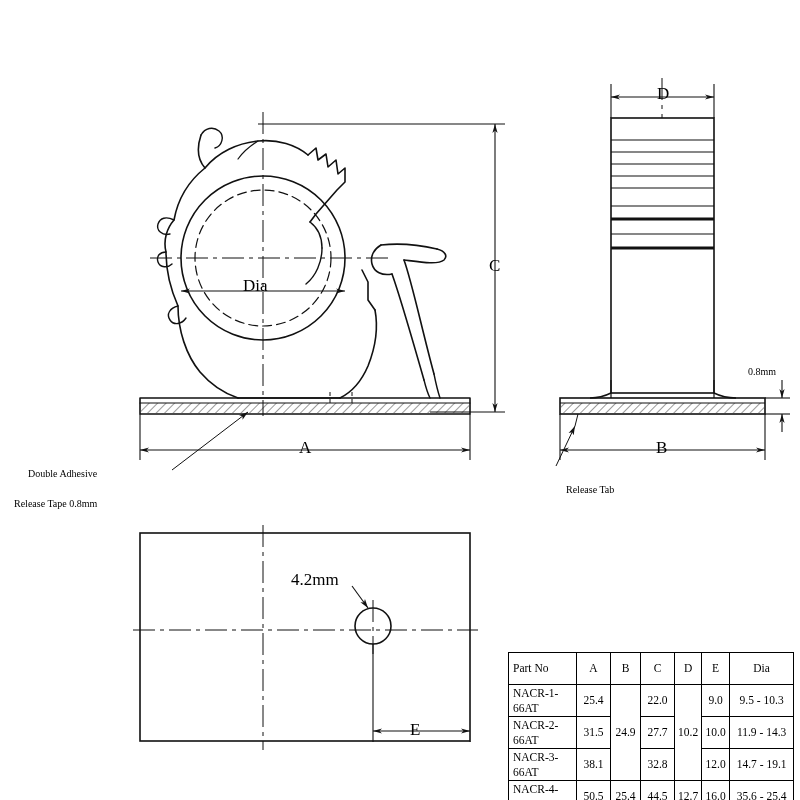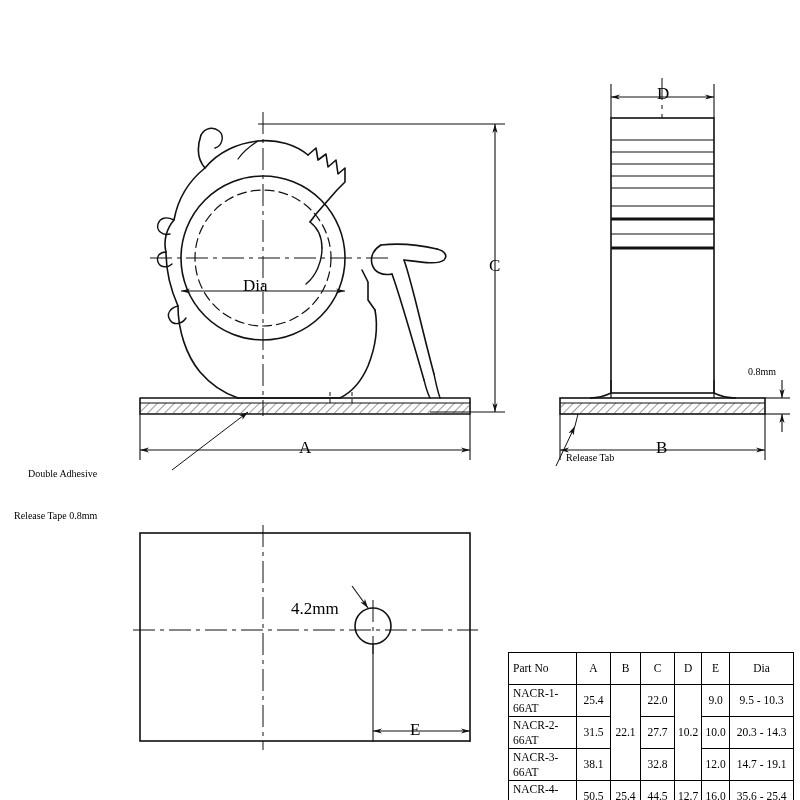--- a/index.html
+++ b/index.html
@@ -238,53 +238,53 @@
     </g>
   </svg>
 
   <div class="lbl big" style="left:243px; top:276px;">Dia</div>
   <div class="lbl big" style="left:299px; top:438px;">A</div>
   <div class="lbl big" style="left:489px; top:256px;">C</div>
   <div class="lbl big" style="left:657px; top:84px;">D</div>
   <div class="lbl big" style="left:656px; top:438px;">B</div>
   <div class="lbl big" style="left:410px; top:720px;">E</div>
   <div class="lbl" style="left:748px; top:366px;">0.8mm</div>
-  <div class="lbl big" style="left:291px; top:570px;margin-top:29px;">4.2mm</div>
+  <div class="lbl big" style="left:291px; top:570px;">4.2mm</div>
   <div class="lbl" style="left:28px; top:468px;">Double Adhesive</div>
-  <div class="lbl" style="left:14px; top:510px;">Release Tape 0.8mm</div>
-  <div class="lbl" style="left:566px; top:452px;">Release Tab</div>
+  <div class="lbl" style="left:14px; top:498px;">Release Tape 0.8mm</div>
+  <div class="lbl" style="left:566px; top:484px;">Release Tab</div>
 
   <table class="spec-table">
     <thead>
       <tr>
         <th class="c-part">Part No</th>
         <th class="c-a">A</th>
         <th class="c-b">B</th>
         <th class="c-c">C</th>
         <th class="c-d">D</th>
         <th class="c-e">E</th>
         <th class="c-dia">Dia</th>
       </tr>
     </thead>
     <tbody>
       <tr>
         <td class="c-part">NACR-1-66AT</td>
         <td class="c-a">25.4</td>
-        <td class="c-b" rowspan="3">22.1</td>
+        <td class="c-b" rowspan="3">24.9</td>
         <td class="c-c">22.0</td>
         <td class="c-d" rowspan="3">10.2</td>
         <td class="c-e">9.0</td>
         <td class="c-dia">9.5 - 10.3</td>
       </tr>
       <tr>
         <td class="c-part">NACR-2-66AT</td>
         <td class="c-a">31.5</td>
         <td class="c-c">27.7</td>
         <td class="c-e">10.0</td>
-        <td class="c-dia">20.3 - 14.3</td>
+        <td class="c-dia">11.9 - 14.3</td>
       </tr>
       <tr>
         <td class="c-part">NACR-3-66AT</td>
         <td class="c-a">38.1</td>
         <td class="c-c">32.8</td>
         <td class="c-e">12.0</td>
         <td class="c-dia">14.7 - 19.1</td>
       </tr>
       <tr>
         <td class="c-part">NACR-4-66AT</td>

